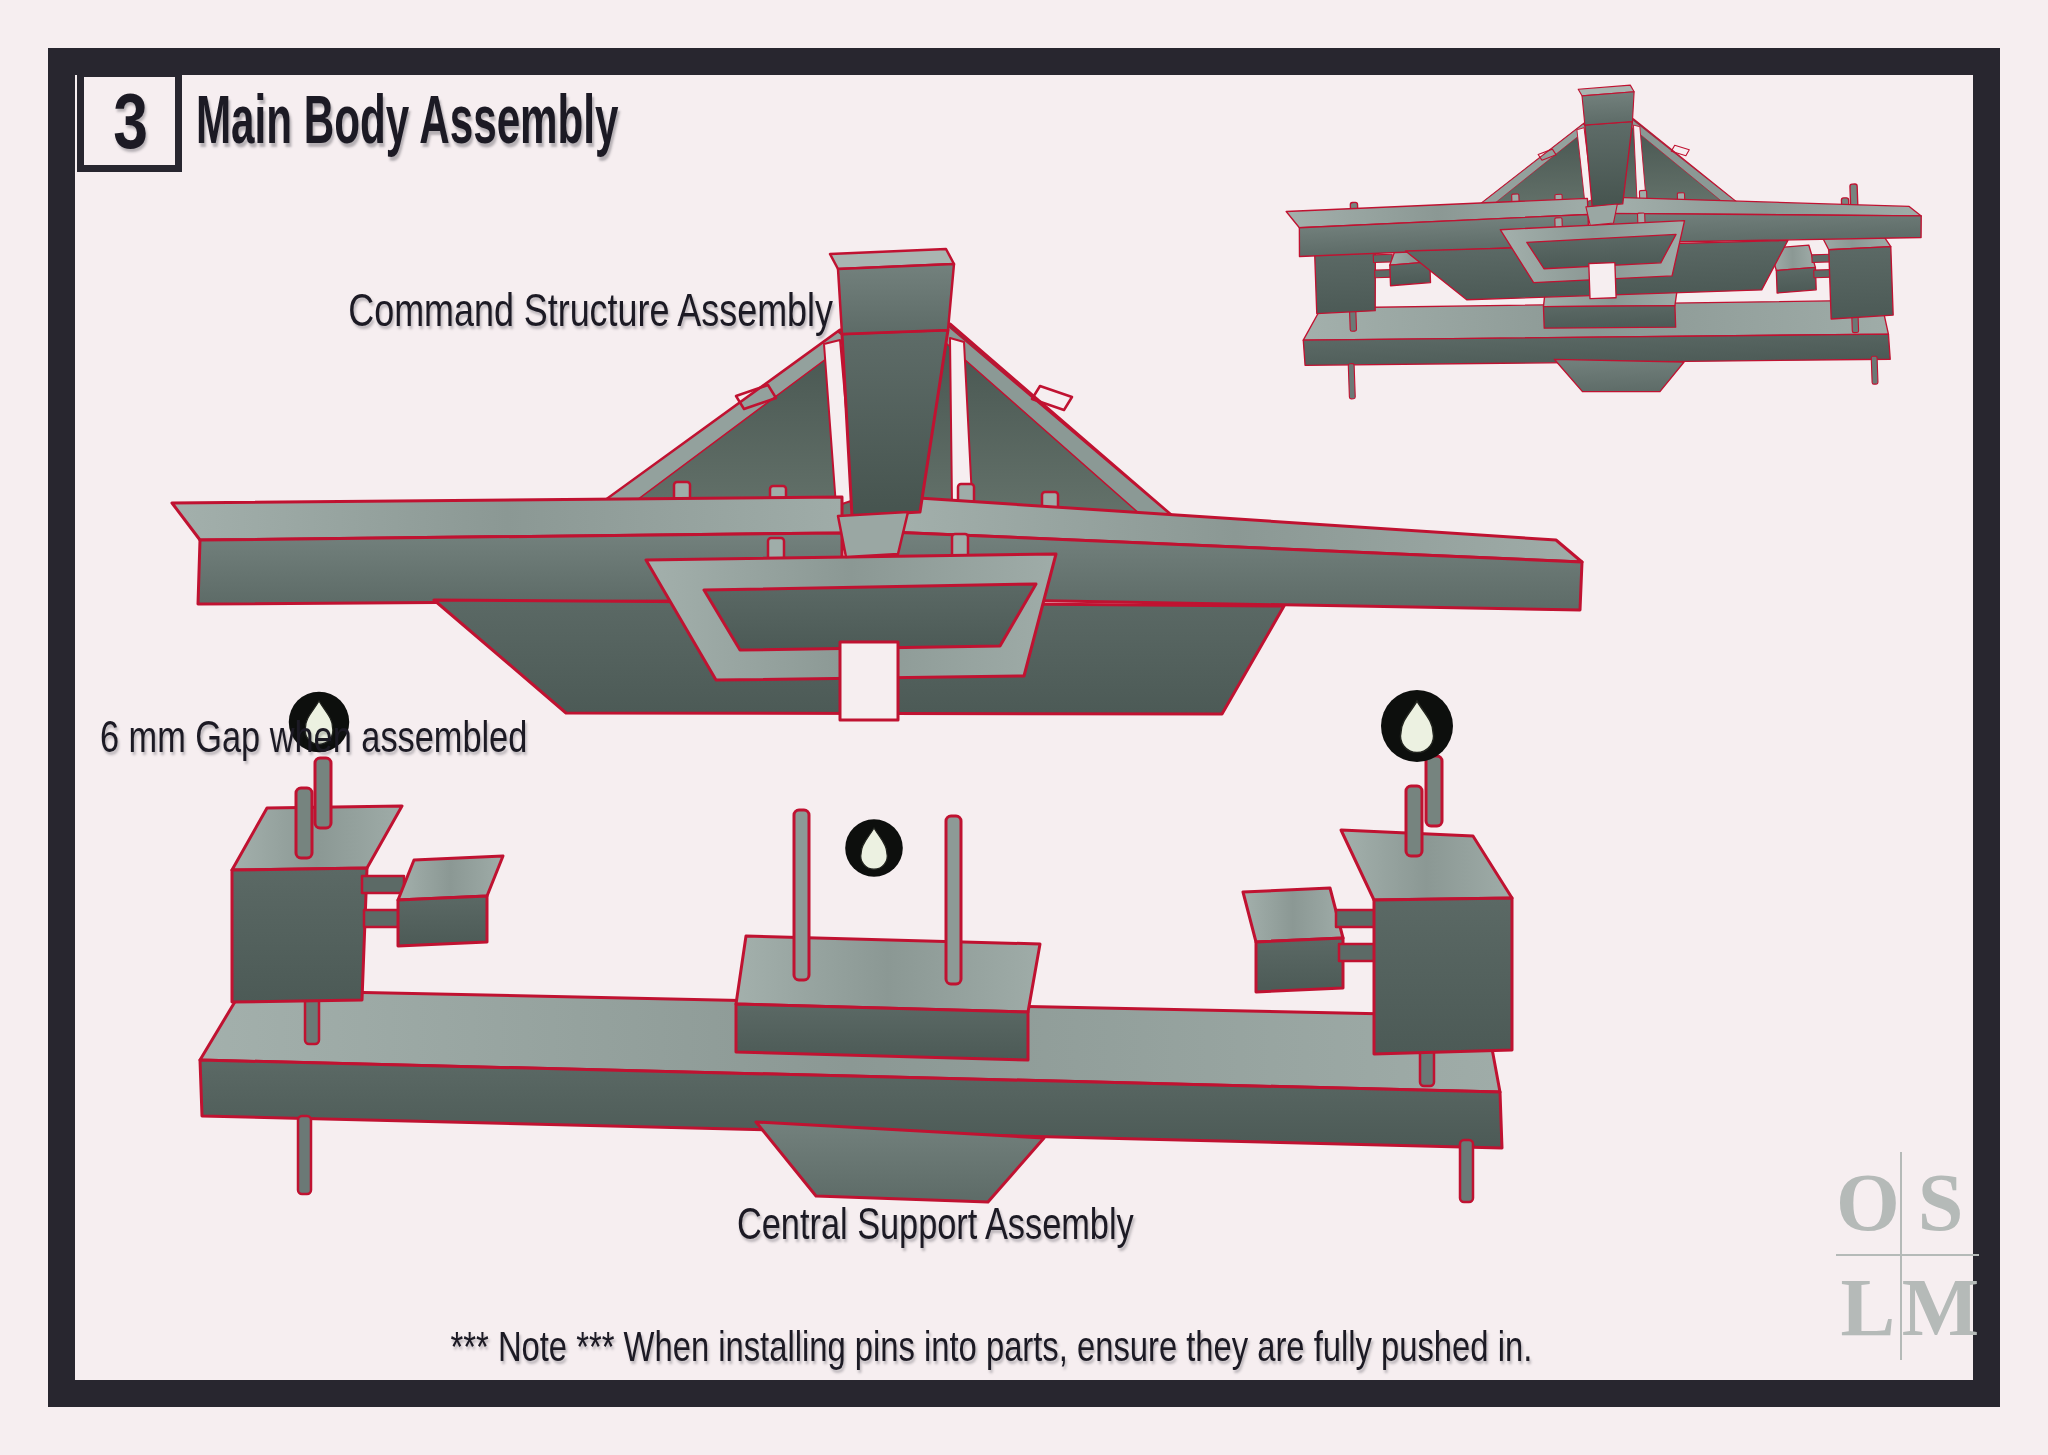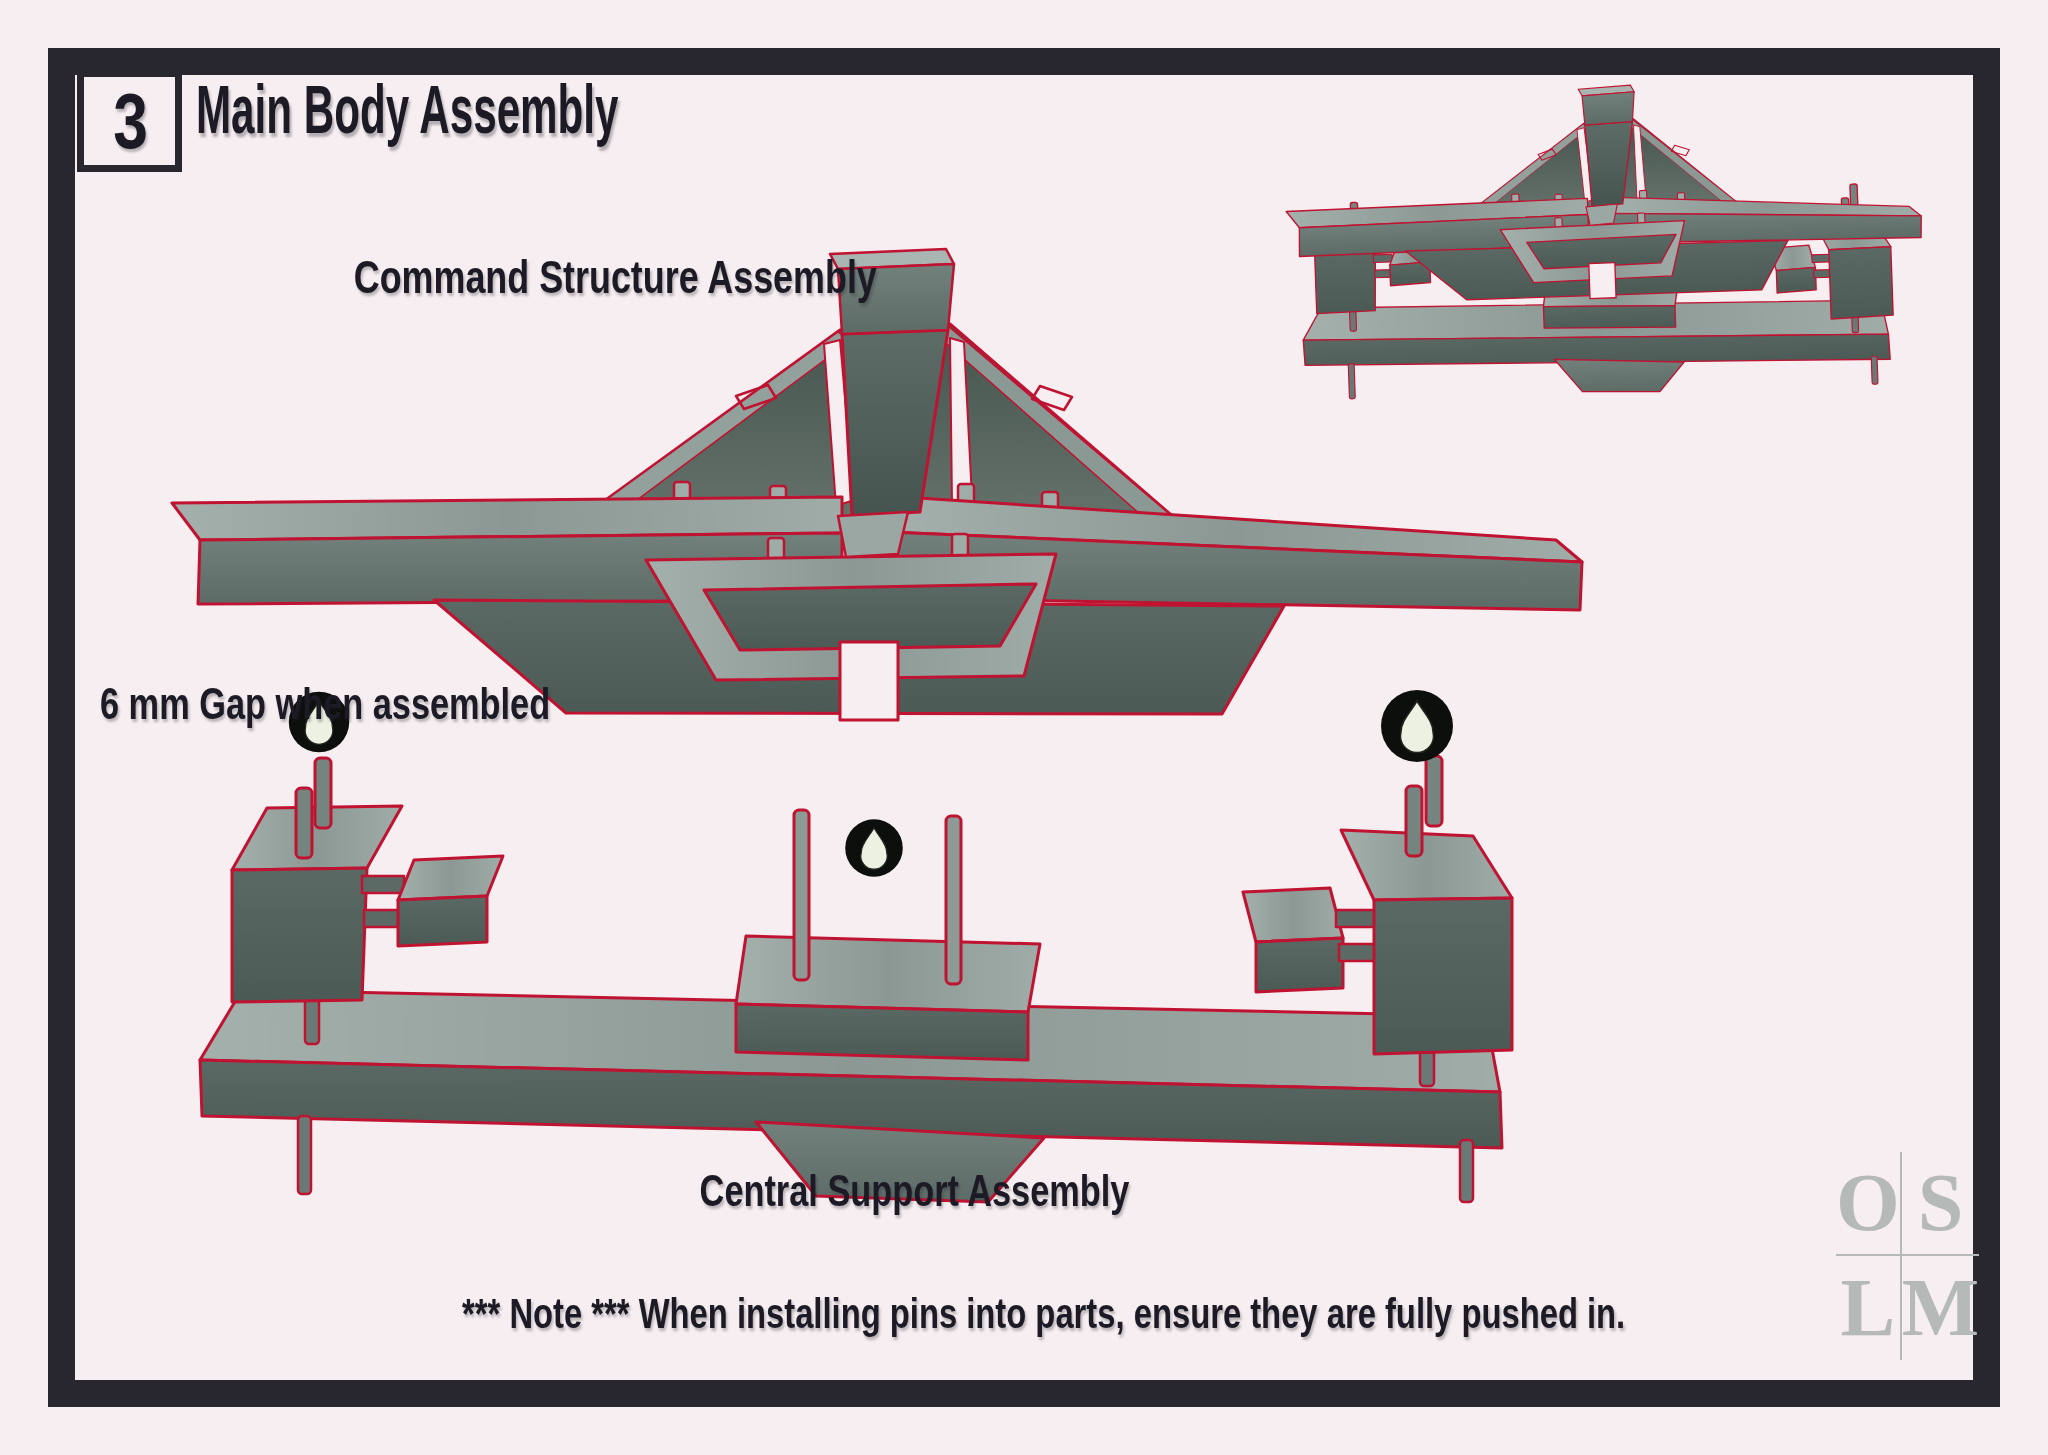--- a/index.html
+++ b/index.html
@@ -19,28 +19,28 @@
   .step-box{
     position:absolute;left:77px;top:70px;width:91px;height:88px;
     border:7px solid var(--frame);background:var(--bg);
     display:flex;align-items:center;justify-content:center;z-index:5;
   }
   .step-box span{
     font-size:78px;font-weight:bold;transform:scaleX(.8);letter-spacing:-2px;
     text-shadow:2px 3px 3px rgba(30,30,40,.30);
   }
   .page-title{
-    position:absolute;left:196px;top:70px;height:88px;display:flex;align-items:flex-start;z-index:5;
+    position:absolute;left:196px;top:70px;height:88px;display:flex;align-items:flex-end;z-index:5;
   }
   .page-title span{
     font-size:68px;font-weight:bold;transform:scaleX(.62);transform-origin:left center;
     letter-spacing:0;white-space:nowrap;text-shadow:3px 4px 3px rgba(30,30,40,.30);
   }
   .lbl{
-    position:absolute;font-weight:bold;white-space:nowrap;z-index:6;
+    position:absolute;font-weight:normal;white-space:nowrap;z-index:6;margin-top:33px;
   }
   .lbl span{display:inline-block;transform:scaleX(.78);text-shadow:2px 3px 3px rgba(30,30,40,.28);}
   .lbl-command{left:280px;top:250px;width:600px;text-align:center;font-size:46px;}
   .lbl-command span{transform-origin:center;}
   .lbl-gap{left:100px;top:679px;font-size:44px;}
   .lbl-gap span{transform-origin:left center;}
   .lbl-central{left:590px;top:1166px;width:600px;text-align:right;font-size:44px;}
   .lbl-central span{transform-origin:center;}
   .lbl-note{left:298px;top:1290px;width:1250px;text-align:center;font-size:42px;}
   .lbl-note span{transform-origin:center;}

